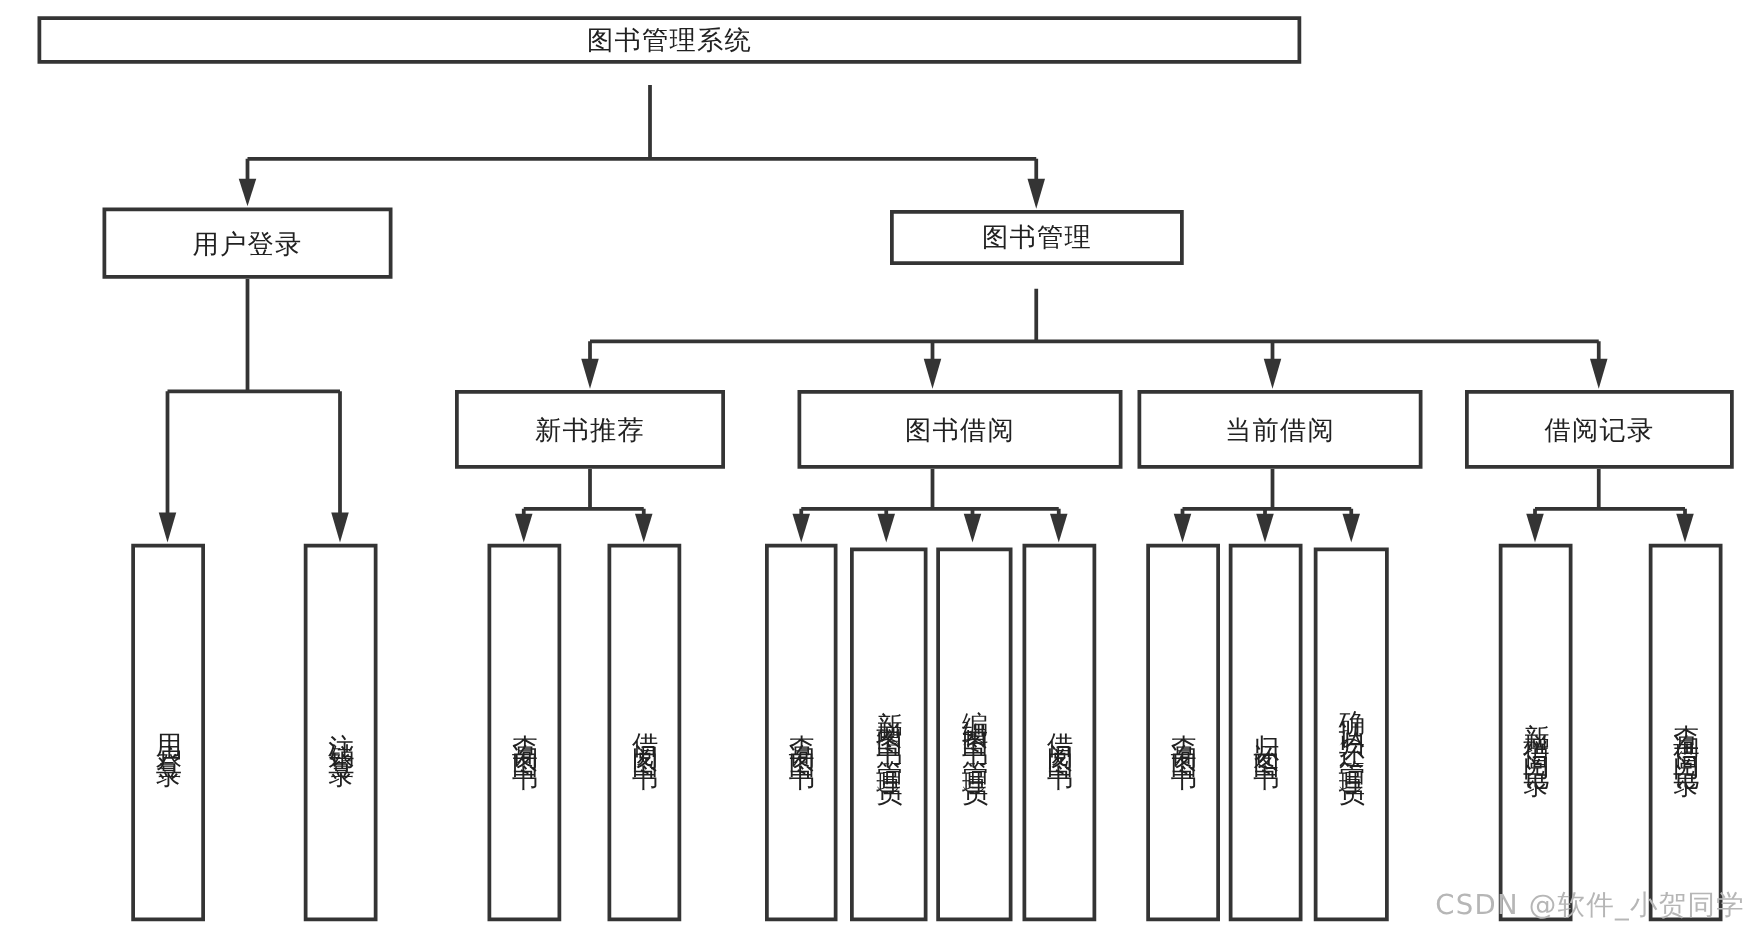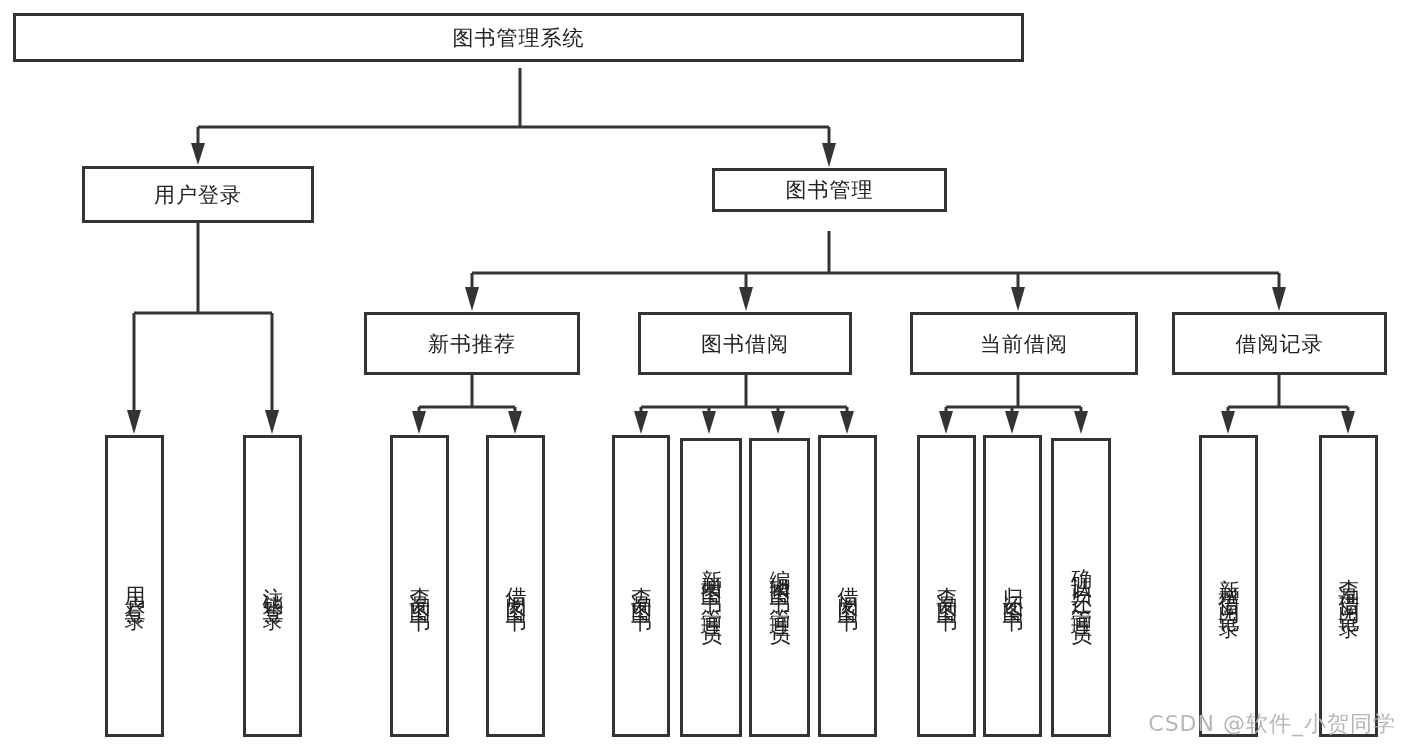--- a/index.html
+++ b/index.html
@@ -67,35 +67,35 @@
     <path class="cline" d="M1018 375 V407 M946 407 H1081 M946 407 V413 M1012 407 V413 M1081 407 V413"></path>
     <polygon class="chead" points="939,411 953,411 946,434"></polygon>
     <polygon class="chead" points="1005,411 1019,411 1012,434"></polygon>
     <polygon class="chead" points="1074,411 1088,411 1081,434"></polygon>
 
     <path class="cline" d="M1279 375 V407 M1228 407 H1348 M1228 407 V413 M1348 407 V413"></path>
     <polygon class="chead" points="1221,411 1235,411 1228,434"></polygon>
     <polygon class="chead" points="1341,411 1355,411 1348,434"></polygon>
   </svg>
 
-  <div class="box h" style="left:13px;top:13px;width:1011px;height:49px">
+  <div class="box h" style="left:30px;top:13px;width:1011px;height:38px">
     <span>图书管理系统</span>
   </div>
 
   <div class="box h" style="left:82px;top:166px;width:232px;height:57px">
     <span>用户登录</span>
   </div>
   <div class="box h" style="left:712px;top:168px;width:235px;height:44px">
     <span>图书管理</span>
   </div>
 
   <div class="box h" style="left:364px;top:312px;width:216px;height:63px">
     <span>新书推荐</span>
   </div>
-  <div class="box h" style="left:638px;top:312px;width:214px;height:63px">
+  <div class="box h" style="left:638px;top:312px;width:260px;height:63px">
     <span>图书借阅</span>
   </div>
   <div class="box h" style="left:910px;top:312px;width:228px;height:63px">
     <span>当前借阅</span>
   </div>
   <div class="box h" style="left:1172px;top:312px;width:215px;height:63px">
     <span>借阅记录</span>
   </div>
 
   <div class="box v" style="left:105px;top:435px;width:59px;height:302px">

